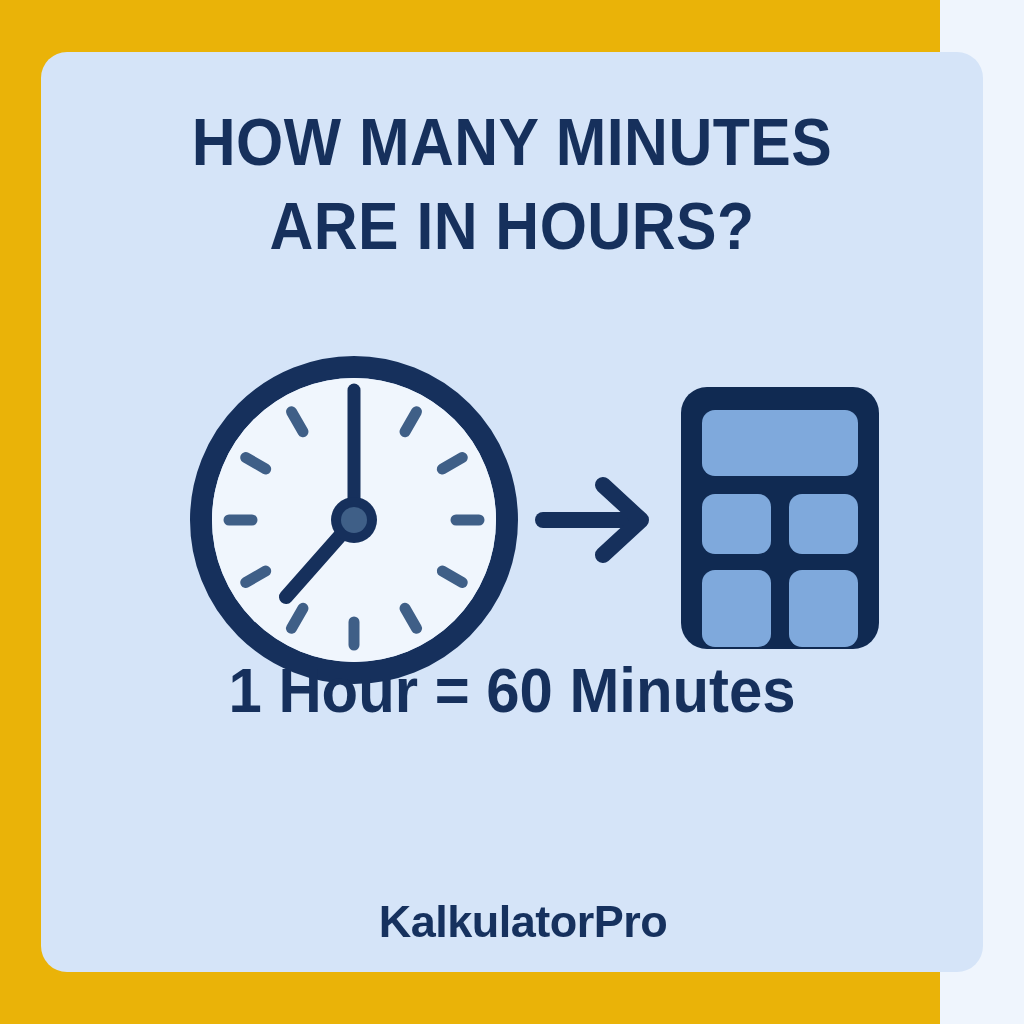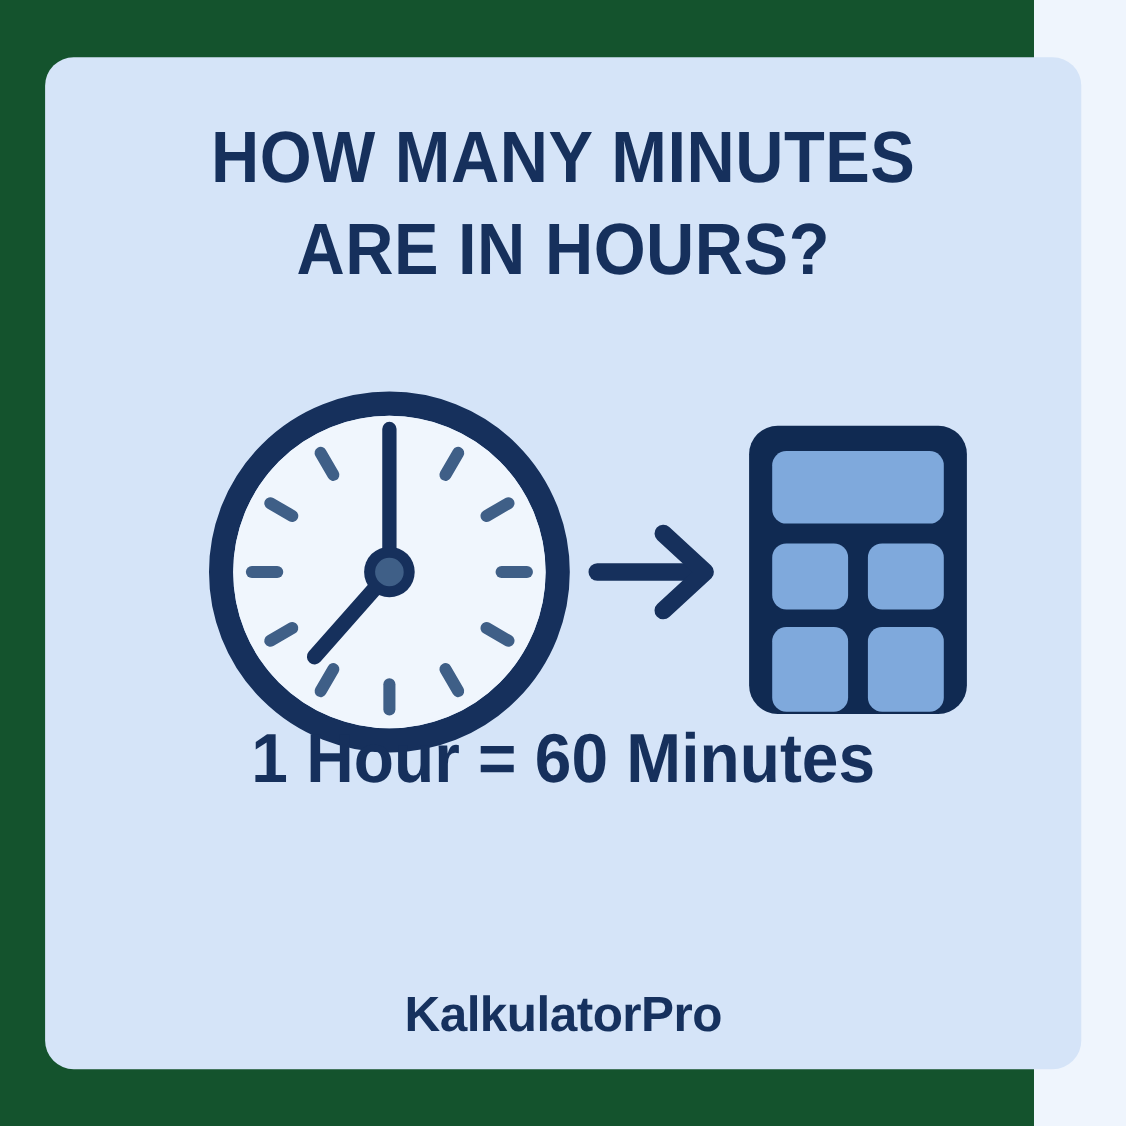--- a/index.html
+++ b/index.html
@@ -12,21 +12,21 @@
     width: 1024px;
     height: 1024px;
     overflow: hidden;
     font-family: "Liberation Sans", sans-serif;
   }
 
   #stage {
     position: relative;
     width: 940px;
     height: 1024px;
-    background: #14532d;
+    background: #eab308;
   }
 
   
   #card {
     position: absolute;
     left: 41px;
     top: 52px;
     width: 942px;
     height: 920px;
     background: #d5e4f8;
@@ -105,21 +105,21 @@
     font-family: "Liberation Sans Narrow", "Liberation Sans", sans-serif;
     font-weight: 400;
     font-size: 40px;
     line-height: 58px;
   }
   .desc-line { display: block; transform: scaleX(0.95); white-space: nowrap; }
 
   
   #brand {
     position: absolute;
-    left: 0;
+    left: 11px;
     top: 842px;
     width: 942px;
     text-align: center;
     color: #16315e;
     font-family: "Liberation Sans", sans-serif;
     font-weight: 700;
     font-size: 45px;
     line-height: 56px;
     letter-spacing: -0.5px;
   }

